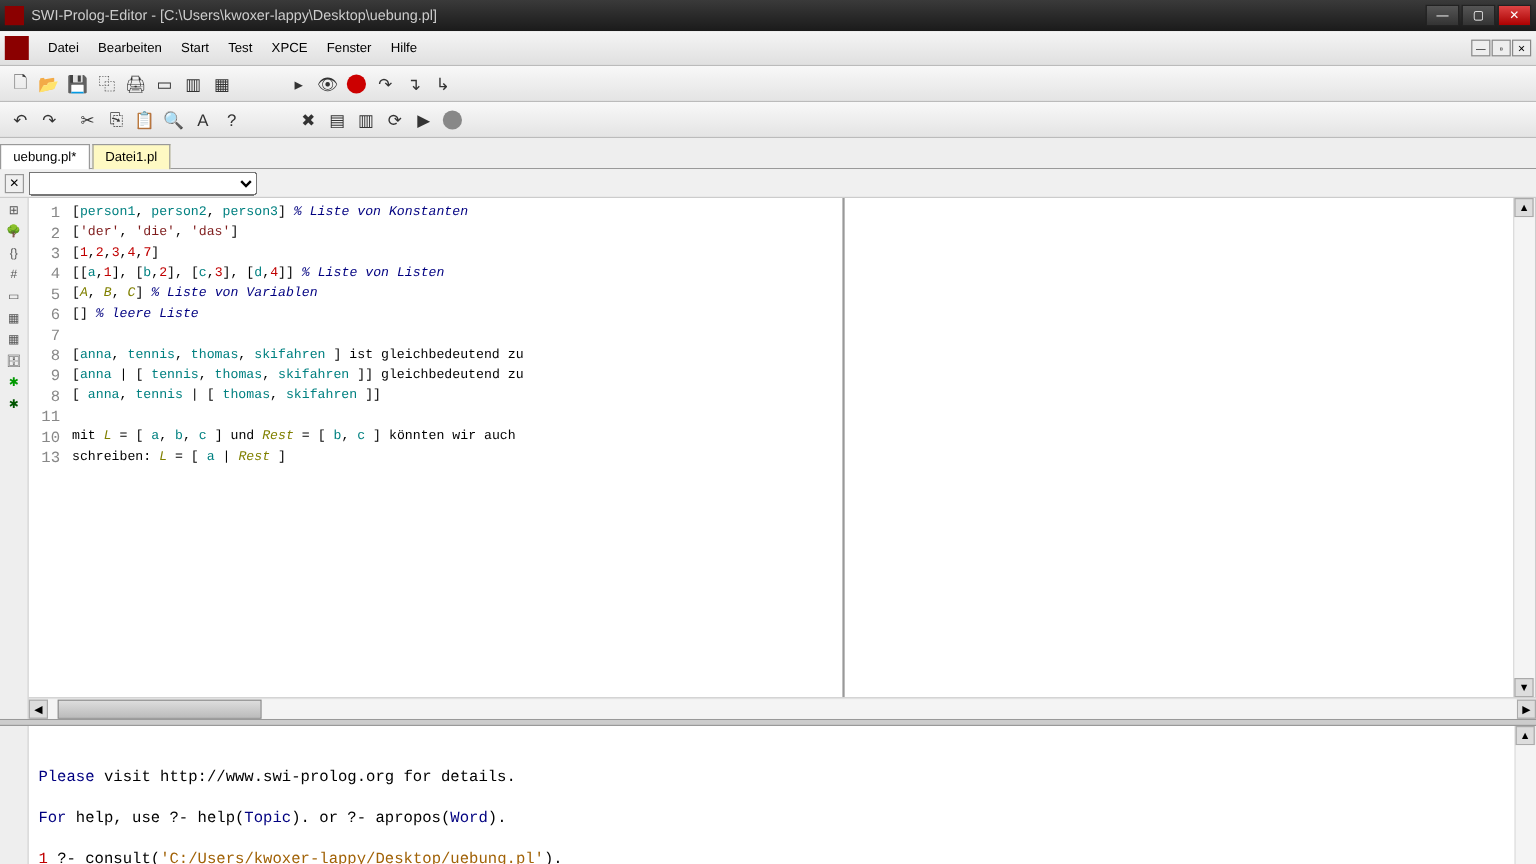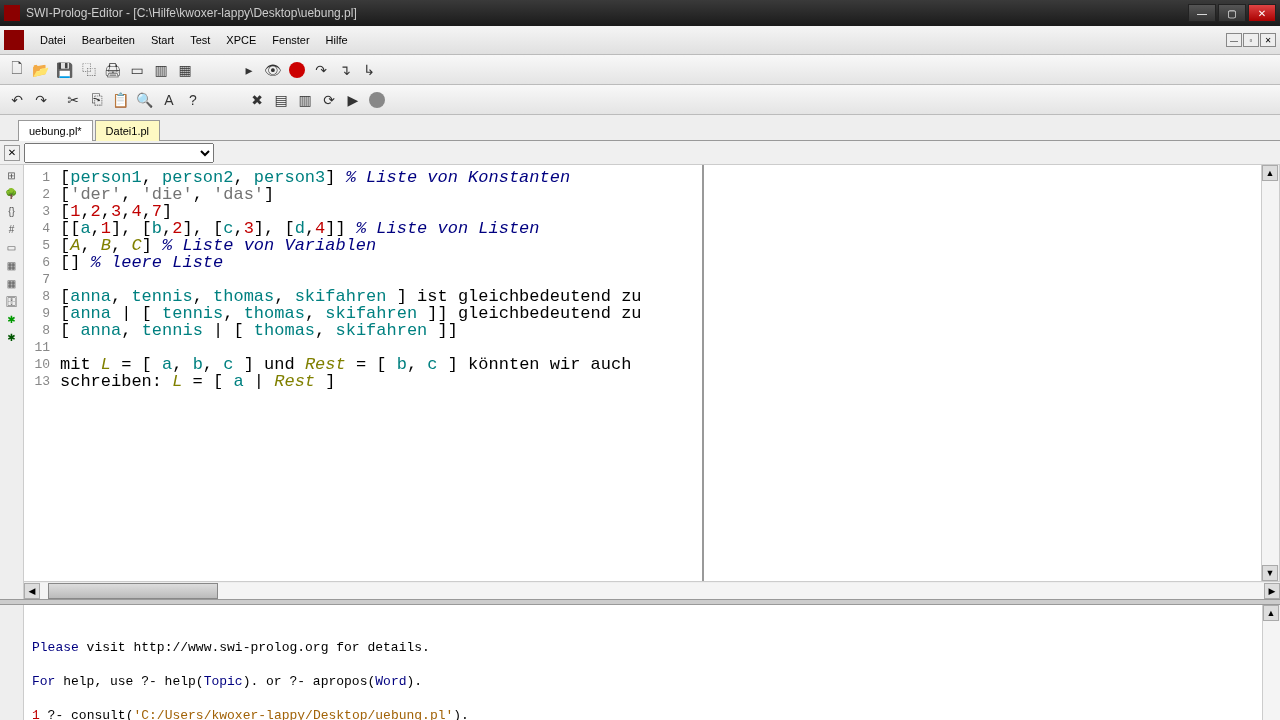--- a/index.html
+++ b/index.html
@@ -22,21 +22,21 @@
 
 
 .toolbar-row { height: 30px; background: linear-gradient(#f8f8f8,#e4e4e4); border-bottom: 1px solid #bbb; display: flex; align-items: center; padding: 0 6px; gap: 2px; }
 .toolbar-row .tb-btn { width: 22px; height: 22px; border: 1px solid transparent; display: flex; align-items: center; justify-content: center; cursor: pointer; color: #333; font-size: 14px; }
 .toolbar-row .tb-sep { width: 6px; }
 .toolbar-row .tb-group2 { margin-left: 40px; display: flex; gap: 2px; }
 .tb-red-circle { width: 16px; height: 16px; border-radius: 50%; background: #c00; }
 .tb-gray-circle { width: 16px; height: 16px; border-radius: 50%; background: #888; }
 
 
-.tab-strip { height: 26px; background: #eee; border-bottom: 1px solid #999; display: flex; align-items: flex-end; padding: 0 18px; }
+.tab-strip { height: 26px; background: #eee; border-bottom: 1px solid #999; display: flex; align-items: flex-end; padding: 0 0; }
 .tab { padding: 4px 10px; background: #fdfdfd; border: 1px solid #999; border-bottom: none; margin-right: 2px; font-size: 11px; cursor: pointer; position: relative; top: 1px; }
 .tab.active { background: #fff; font-weight: normal; }
 .tab.inactive { background: #fef9c3; }
 
 
 .search-row { height: 24px; display: flex; align-items: center; border-bottom: 1px solid #ccc; padding: 0 4px; gap: 4px; background: #f0f0f0;}
 .search-row .close-x { width: 16px; height: 16px; display: flex; align-items: center; justify-content: center; cursor: pointer; font-size: 10px; border: 1px solid #999; }
 .search-row select { width: 190px; height: 20px; font-size: 11px; }
 
 
@@ -47,21 +47,21 @@
 .vbar .v-icon { width: 16px; height: 16px; cursor: pointer; display: flex; align-items: center; justify-content: center; font-size: 10px; color: #555; }
 
 
 .editor-wrap { flex: 1; display: flex; flex-direction: column; position: relative;}
 .editor-body { flex: 1; display: flex; overflow: hidden; background: #fff; border-right: 1px solid #ccc;}
 .editor-split { display: flex; flex: 1;}
 .editor-left { flex: 0 0 680px; border-right: 2px solid #999; position: relative; overflow: hidden;}
 .editor-right { flex: 1; background: #fff; position: relative;}
 .gutter { width: 32px; background: #fff; text-align: right; color: #888; font-family: 'Courier New', monospace; font-size: 13px; padding: 4px 6px 0 0; }
 .gutter div { height: 17px; line-height: 17px; }
-.code { flex: 1; font-family: 'Courier New', monospace; font-size: 17px; padding: 4px 0 0 4px; white-space: pre; }
+.code { flex: 1; font-family: 'Courier New', monospace; font-size: 11px; padding: 4px 0 0 4px; white-space: pre; }
 .code .line { height: 17px; line-height: 17px; }
 .editor-inner { display: flex; height: 100%; }
 
 
 .hscroll { height: 18px; background: #eee; border-top: 1px solid #ccc; position: relative; display: flex; align-items: center;}
 .hscroll .arrow { width: 16px; height: 16px; border: 1px solid #aaa; background: #ddd; font-size: 9px; display: flex; align-items: center; justify-content: center;}
 .hscroll .track { flex: 1; height: 16px; background: #f4f4f4; position: relative;}
 .hscroll .thumb { position: absolute; left: 8px; top: 0; height: 16px; width: 170px; background: linear-gradient(#ddd,#bbb); border: 1px solid #888;}
 
 
@@ -78,33 +78,33 @@
 .console { flex: 1; font-family: 'Courier New', monospace; font-size: 13px; padding: 4px 8px; background: #fff; white-space: pre; overflow: hidden; position: relative;}
 .console .cline { height: 17px; line-height: 17px;}
 .console-scroll { width: 18px; background: #eee; border-left: 1px solid #ccc; display: flex; flex-direction: column;}
 .console-scroll .arrow { width: 16px; height: 16px; border: 1px solid #aaa; background: #ddd; font-size: 9px; display: flex; align-items: center; justify-content: center;}
 .console-scroll .track { flex: 1; background: #f4f4f4; position: relative;}
 
 
 .kw-black { color: #000; }
 .kw-comment { color: #000080; font-style: italic;}
 .kw-num { color: #c00000; }
-.kw-str { color: #737373; margin-top: 20px; }
+.kw-str { color: #7f1d1d; margin-top: 20px; }
 .kw-teal { color: #008080; }
 .kw-var { color: #808000; font-style: italic;}
 .kw-L { color: #808000; font-style: italic;}
 .kw-please { color: #000080; }
 .kw-green { color: #a16207;}
 </style>
 </head>
 <body>
 
 <div class="titlebar">
   <span class="app-icon"></span>
-  <span class="title-text">SWI-Prolog-Editor - [C:\Hilfe\kwoxer-lappy\Desktop\uebung.pl]</span>
+  <span class="title-text">SWI-Prolog-Editor - [C:\Users\kwoxer-lappy\Desktop\uebung.pl]</span>
   <div class="win-buttons">
     <div class="win-btn">—</div>
     <div class="win-btn">▢</div>
     <div class="win-btn close">✕</div>
   </div>
 </div>
 
 <div class="menubar">
   <span class="menu-icon"></span>
   <div id="menu-items" style="display: flex; height: 100%;">

